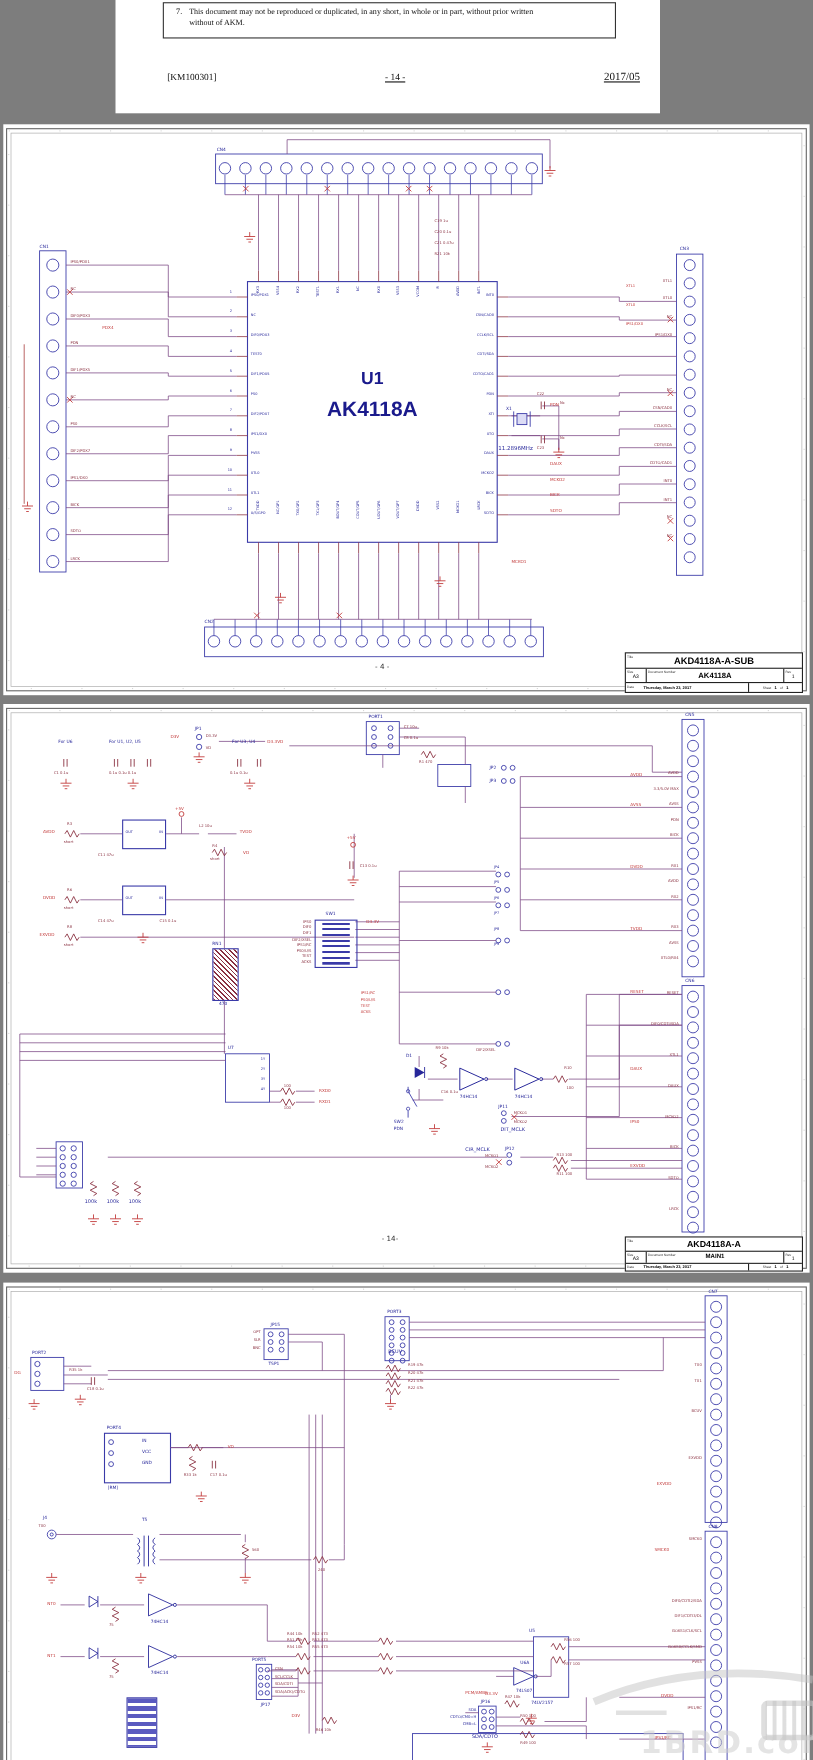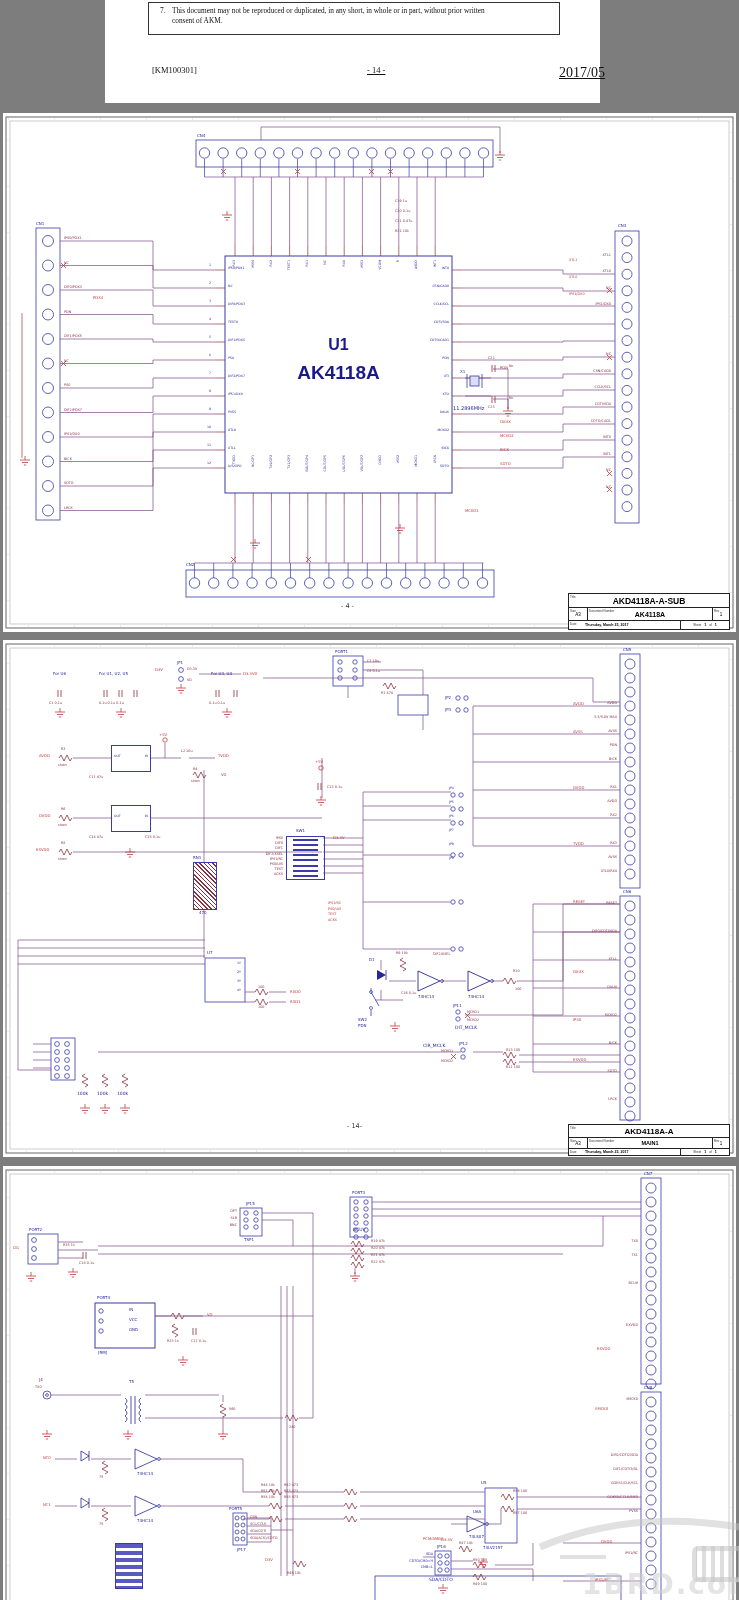--- a/index.html
+++ b/index.html
@@ -53,24 +53,24 @@
   .wm-logo{position:absolute;width:42px;height:26px;border:5px solid rgba(195,195,195,0.55);border-radius:6px;
            background:repeating-linear-gradient(90deg,transparent 0 5px,rgba(195,195,195,0.55) 5px 9px);z-index:9;}
 </style>
 </head>
 <body>
 
 <div class="docpage">
   <div class="abs" style="left:43px;top:2px;width:410px;height:31px;border:1px solid #333;"></div>
   <span class="blk serif" style="left:55px;top:7px;font-size:7.5px;">7.</span>
   <span class="blk serif" style="left:67px;top:7px;font-size:7.3px;">This document may not be reproduced or duplicated, in any short, in whole or in part, without prior written</span>
-  <span class="blk serif" style="left:67px;top:17px;font-size:7.3px;">consent of AKM.</span>
+  <span class="blk serif" style="left:67px;top:17px;font-size:7.3px;">without of AKM.</span>
   <span class="blk serif" style="left:47px;top:66px;font-size:8.5px;">[KM100301]</span>
-  <span class="blk serif" style="left:262px;top:66px;font-size:8.5px;text-decoration:underline;">- 14 -</span>
-  <span class="blk serif" style="left:454px;top:66px;font-size:14px;text-decoration:underline;">2017/05</span>
+  <span class="blk serif" style="left:245px;top:66px;font-size:8.5px;text-decoration:underline;">- 14 -</span>
+  <span class="blk serif" style="left:444px;top:66px;font-size:10px;text-decoration:underline;">2017/05</span>
 </div>
 
 <div class="page" style="top:113px;height:519px;">
   <svg class="art" width="733" height="519">
     <defs>
       <g id="gnd" stroke="#c23a3a" stroke-width="0.8" fill="none">
           <path d="M0,-4V0 M-5,0H5 M-3,2.5H3 M-1.2,5H1.2"></path>
         </g>
       <g id="xm" stroke="#c23a3a" stroke-width="0.8">
           <path d="M0,0L5,5 M5,0L0,5"></path>

